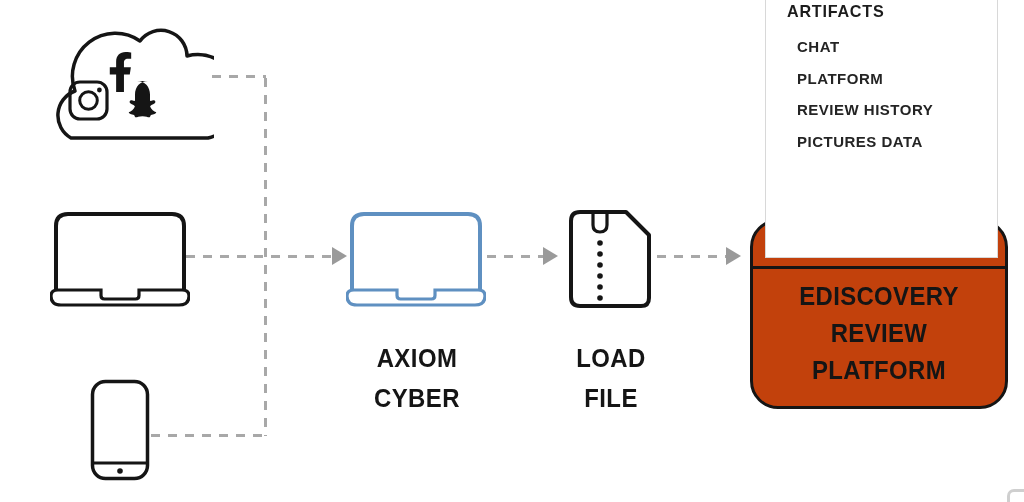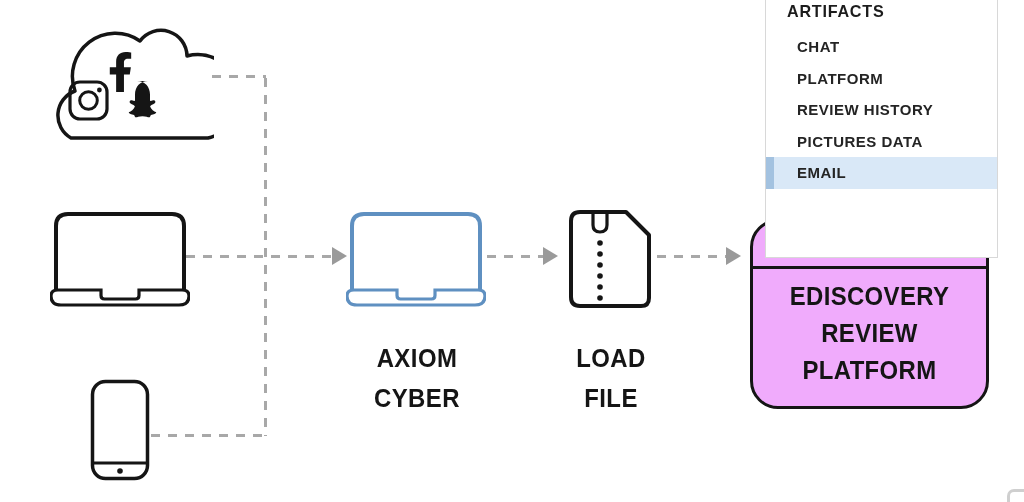--- a/index.html
+++ b/index.html
@@ -27,22 +27,22 @@
     border-left:15px solid #9a9a9a;
   }
   
   .label-big{
     font-weight:700;font-size:26px;line-height:40px;letter-spacing:.5px;
     color:var(--ink);text-align:center;transform:scaleX(.92);transform-origin:center;
     white-space:nowrap;
   }
   
   .platform-box{
-    left:750px;top:219px;width:239px;height:190px;
-    border:3.5px solid var(--ink);border-radius:28px;background:#f0abfc;z-index:1;
+    left:750px;top:219px;width:258px;height:190px;
+    border:3.5px solid var(--ink);border-radius:28px;background:#c2410c;z-index:1;
   }
   .platform-divider{
     position:absolute;left:-1px;right:-1px;top:44px;border-top:3.5px solid var(--ink);
   }
   .platform-label{
     position:absolute;left:0;right:0;top:56px;
     font-weight:700;font-size:26px;line-height:37px;letter-spacing:.4px;
     color:var(--ink);text-align:center;transform:scaleX(.92);transform-origin:center;
   }
   
@@ -142,19 +142,18 @@
     </div>
   </div>
 
   <div class="abs artifacts-panel">
     <div class="artifacts-title">ARTIFACTS</div>
     <ul class="artifacts-list">
       <li class="artifact-row">CHAT</li>
       <li class="artifact-row">PLATFORM</li>
       <li class="artifact-row">REVIEW HISTORY</li>
       <li class="artifact-row">PICTURES DATA</li>
-      <li class="artifact-row selected">EMAIL</li>
     </ul>
   </div>
 
   <div class="abs corner-mark"></div>
 
 </div>
 
 </body></html>

